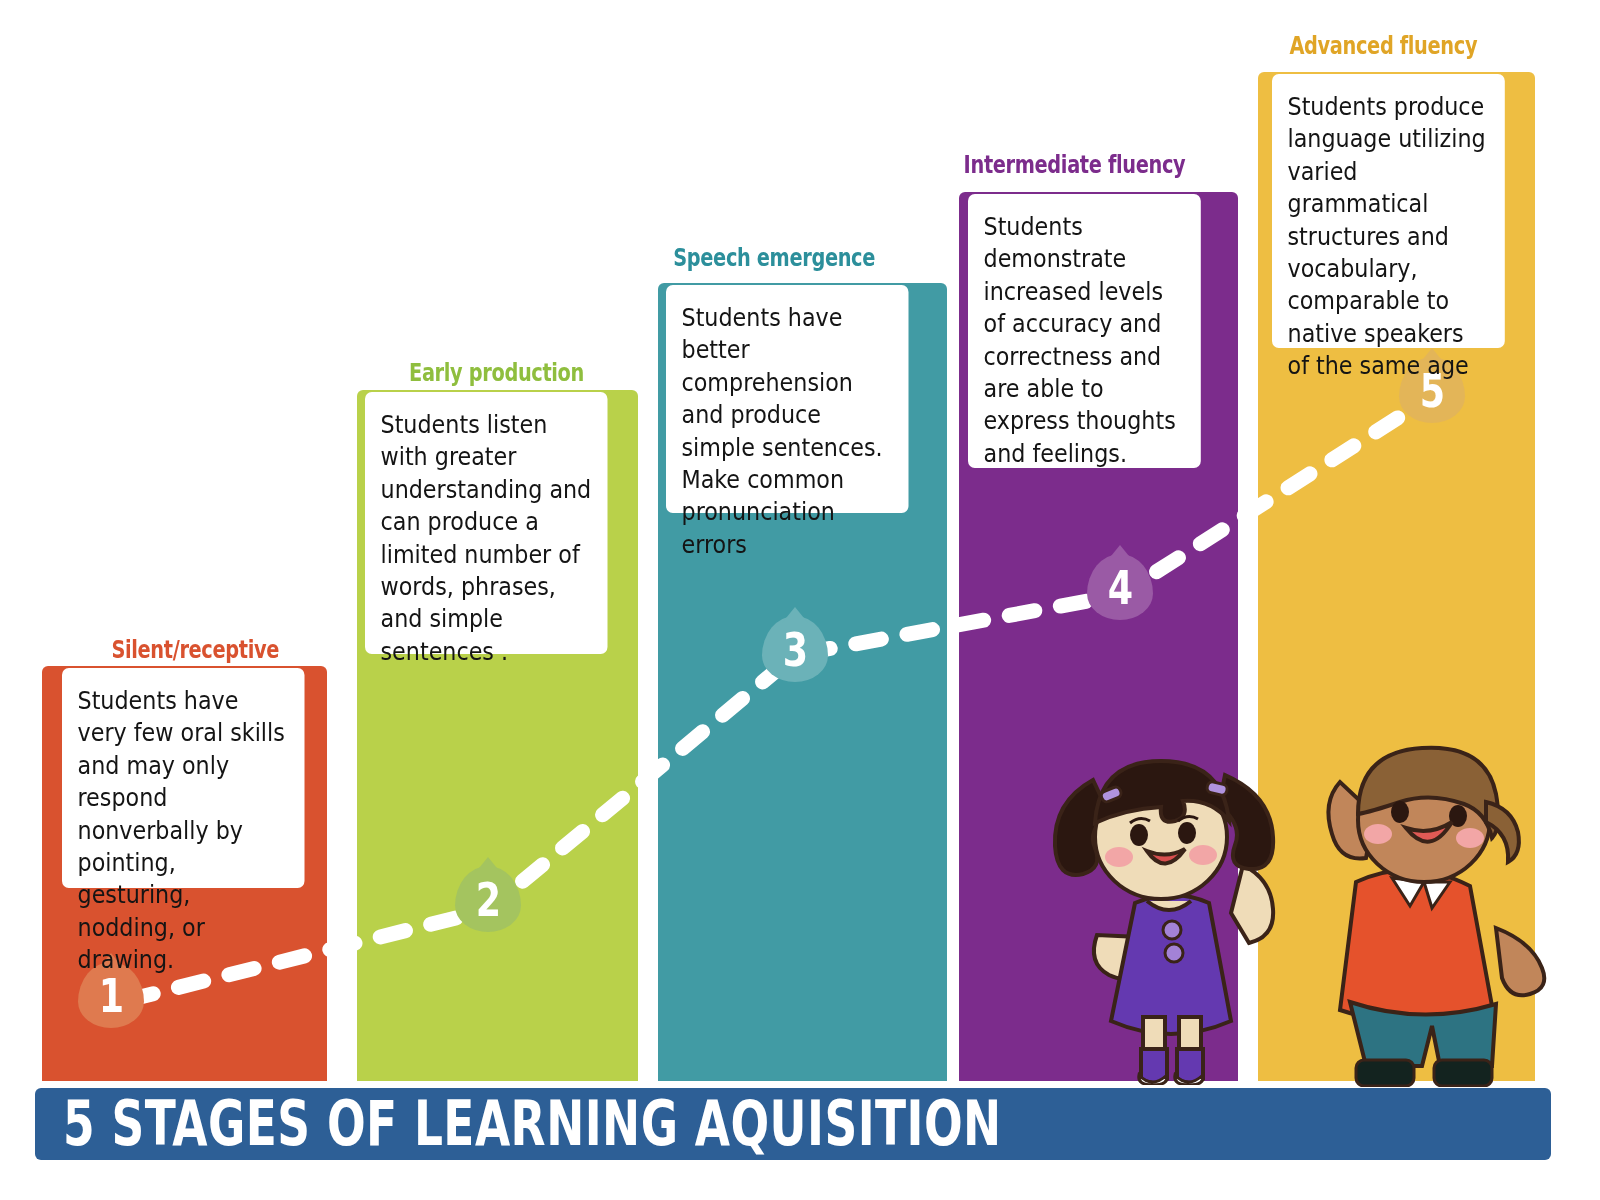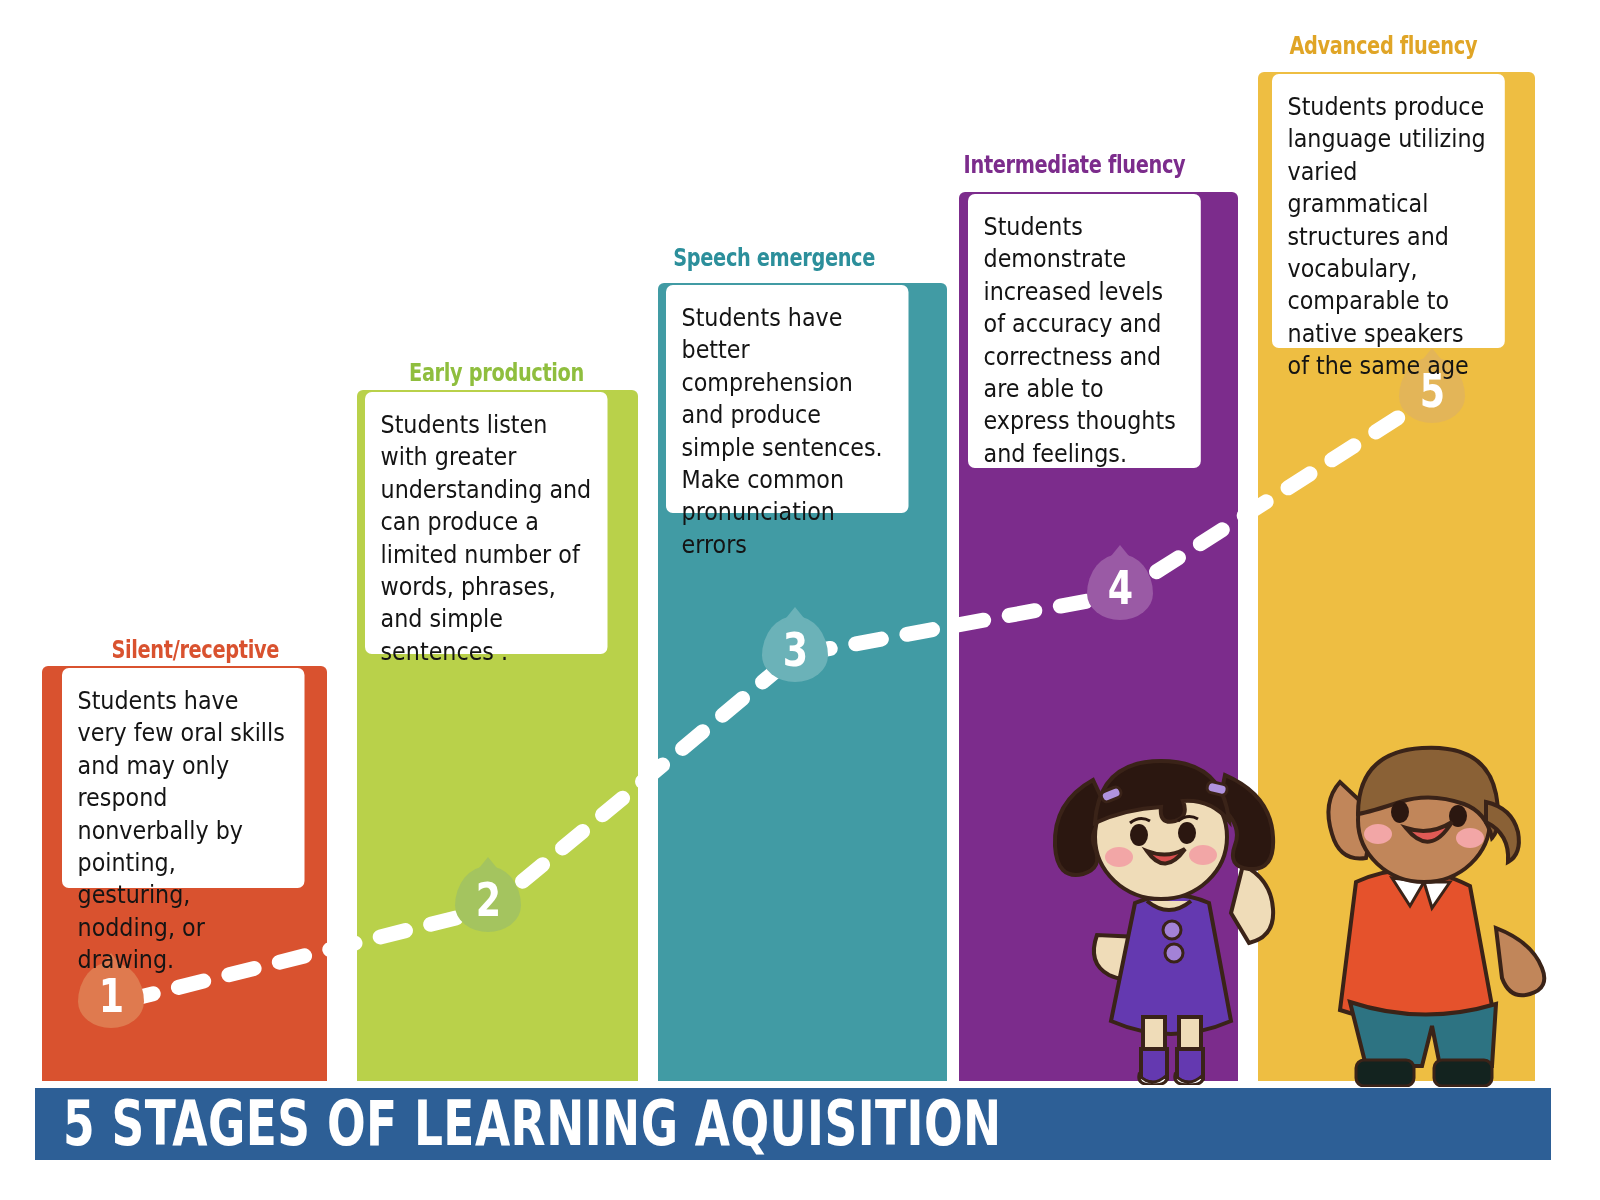--- a/index.html
+++ b/index.html
@@ -72,21 +72,21 @@
     color:#ffffff;
     line-height:1;
     transform:scaleX(0.88) translateY(1px);
   }
 
   
   #banner{
     position:absolute;
     left:35px;top:1088px;
     width:1516px;height:72px;
-    border-radius:0;
+    border-radius:6px;
     background:#2d5f96;
     display:flex;align-items:center;
   }
   #banner .txt{
     font-family:"DejaVu Sans Condensed","Liberation Sans Narrow","Liberation Sans",sans-serif;
     font-weight:bold;
     font-size:55px;
     color:#ffffff;
     letter-spacing:0.5px;
     margin-left:28px;

